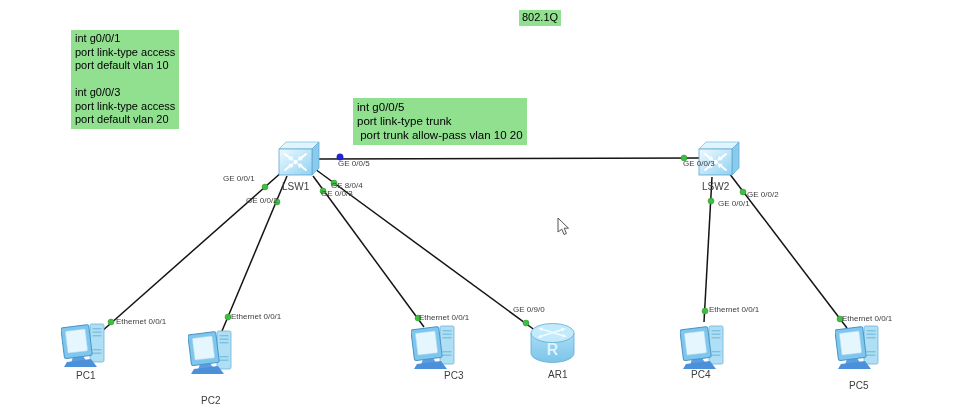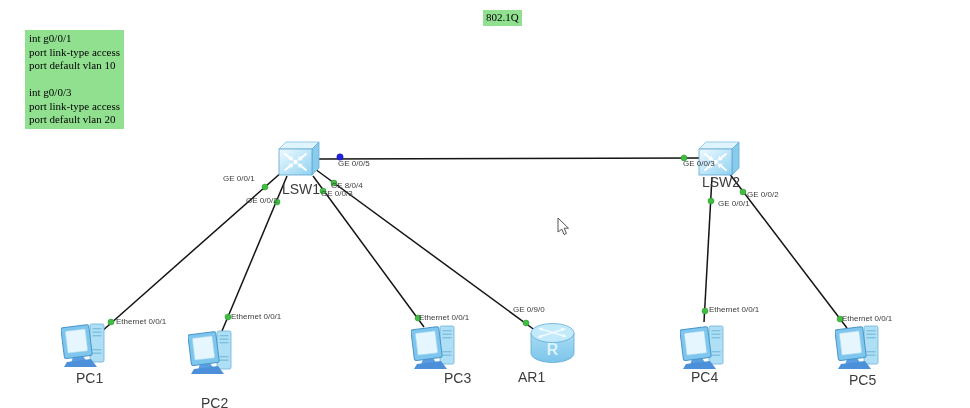--- a/index.html
+++ b/index.html
@@ -7,26 +7,26 @@
     position:relative;width:970px;height:408px;background:#ffffff;
     font-family:"Liberation Sans",sans-serif;overflow:hidden;
   }
   .links-layer{position:absolute;left:0;top:0;z-index:1;}
   .device{position:absolute;z-index:2;}
   .portlabel{
     position:absolute;z-index:3;font-size:8px;color:#3c3c3c;
     white-space:nowrap;letter-spacing:0px;text-align:right;
   }
   .devlabel{
-    position:absolute;z-index:3;font-size:14px;color:#3c3c3c;white-space:nowrap;
+    position:absolute;z-index:3;font-size:10px;color:#3c3c3c;white-space:nowrap;
   }
   .note{
     position:absolute;z-index:4;background:#90e090;color:#000;
-    font-family:Liberation Serif, serif;
-    font-size:11px;line-height:13.5px;white-space:pre;padding:2px 4px;
+    font-family:Liberation Sans, sans-serif;
+    font-size:11px;line-height:13.5px;white-space:pre;padding:2px 4px;margin-left:36px;
   }
   .note.trunk{font-size:11.5px;line-height:14.2px;}
   .note.tag{padding:1px 3px;}
   .cursor{position:absolute;z-index:6;}
 </style>
 </head>
 <body>
 
 <div class="canvas">
 
@@ -153,49 +153,52 @@
         <use href="#sym-pc"></use>
       </svg>
   </div>
   <div class="device" style="left:835px;top:321px">
     <svg width="48" height="50">
         <use href="#sym-pc"></use>
       </svg>
   </div>
 
   <span class="devlabel" style="left:282px;top:181px">LSW1</span>
-  <span class="devlabel" style="left:702px;top:174px">LSW2</span>
+  <span class="devlabel" style="left:702px;top:181px">LSW2</span>
   <span class="devlabel" style="left:76px;top:370px">PC1</span>
   <span class="devlabel" style="left:201px;top:395px">PC2</span>
   <span class="devlabel" style="left:444px;top:370px">PC3</span>
-  <span class="devlabel" style="left:518px;top:369px">AR1</span>
+  <span class="devlabel" style="left:548px;top:369px">AR1</span>
   <span class="devlabel" style="left:691px;top:369px">PC4</span>
-  <span class="devlabel" style="left:849px;top:372px">PC5</span>
+  <span class="devlabel" style="left:849px;top:380px">PC5</span>
 
   <span class="portlabel" style="left:223px;top:174px">GE 0/0/1</span>
   <span class="portlabel" style="left:246px;top:196px">GE 0/0/2</span>
   <span class="portlabel" style="left:321px;top:189px">GE 0/0/3</span>
   <span class="portlabel" style="left:331px;top:181px">GE 8/0/4</span>
   <span class="portlabel" style="left:338px;top:159px">GE 0/0/5</span>
   <span class="portlabel" style="left:683px;top:159px">GE 0/0/3</span>
   <span class="portlabel" style="left:747px;top:190px">GE 0/0/2</span>
   <span class="portlabel" style="left:718px;top:199px">GE 0/0/1</span>
   <span class="portlabel" style="left:513px;top:305px">GE 0/9/0</span>
   <span class="portlabel" style="left:116px;top:317px">Ethernet 0/0/1</span>
   <span class="portlabel" style="left:231px;top:312px">Ethernet 0/0/1</span>
   <span class="portlabel" style="left:419px;top:313px">Ethernet 0/0/1</span>
   <span class="portlabel" style="left:709px;top:305px">Ethernet 0/0/1</span>
   <span class="portlabel" style="left:842px;top:314px">Ethernet 0/0/1</span>
 
   <div class="note tag" style="left:483px;top:10px">802.1Q</div>
-  <div class="note" style="left:25px;top:30px">int g0/0/1
+  <div class="note" style="left:35px;top:30px">int g0/0/1
 port link-type access
 port default vlan 10
 
 int g0/0/3
 port link-type access
 port default vlan 20</div>
+  <div class="note trunk" style="left:317px;top:98px">int g0/0/5
+port link-type trunk
+ port trunk allow-pass vlan 10 20</div>
 
   <svg class="cursor" style="left:557px;top:217px" width="14" height="19">
     <polygon points="1,1 1,15 4.8,12.2 7,17.5 9.4,16.5 7.2,11.2 11.5,11.2" fill="#fdfdfd" stroke="#555555" stroke-width="1" stroke-linejoin="round"></polygon>
   </svg>
 
 </div>
 
 </body></html>

